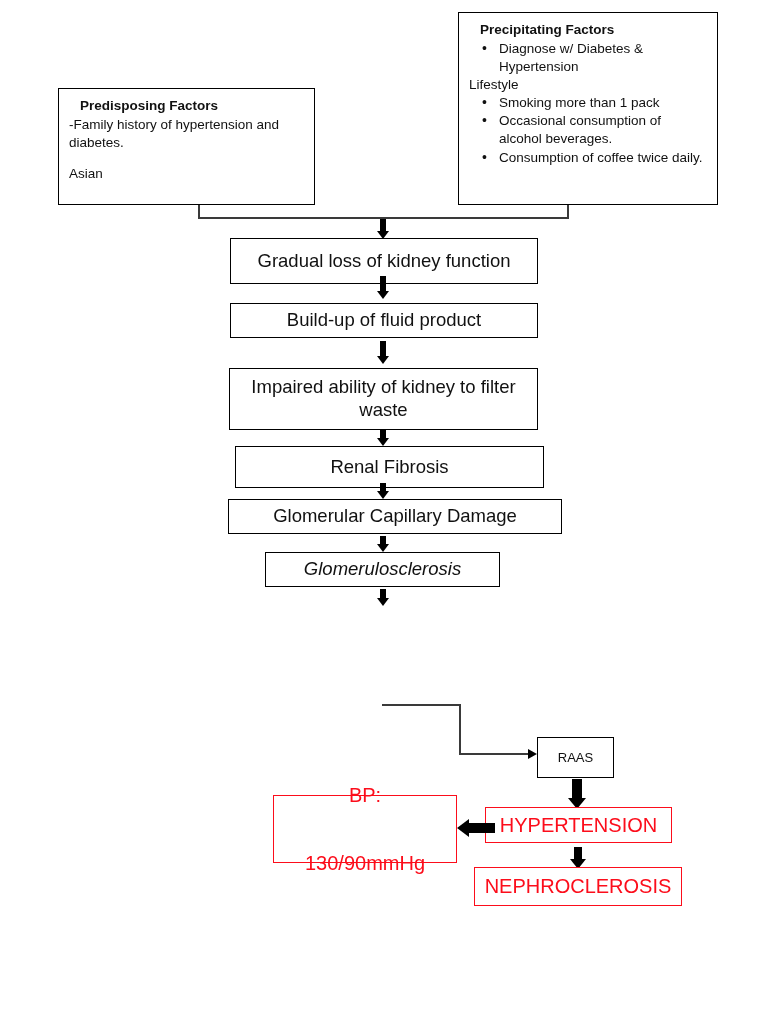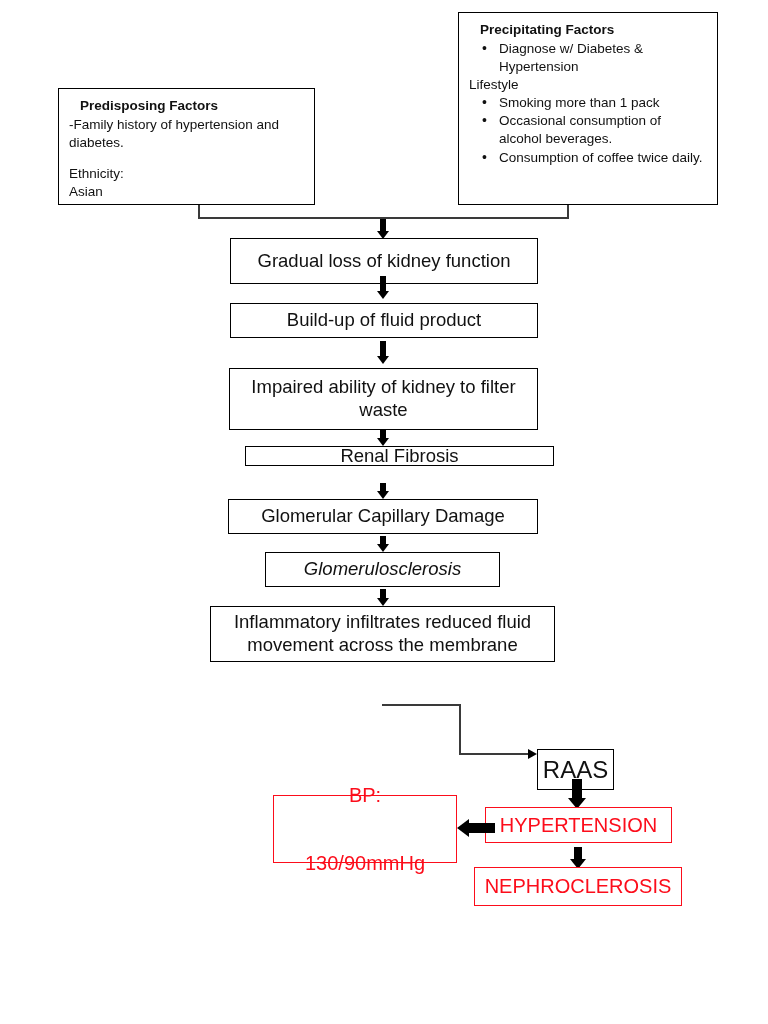--- a/index.html
+++ b/index.html
@@ -146,21 +146,20 @@
 </style>
 </head>
 <body>
 
 <div id="canvas">
 
   <div class="factbox" style="left:58px; top:88px; width:257px; height:117px;">
     <p class="ftitle">Predisposing Factors</p>
     <p>-Family history of hypertension and diabetes.</p>
     <div class="blank"></div>
-    <p>Ethnicity:</p>
     <p>Asian</p>
   </div>
 
   <div class="factbox" style="left:458px; top:12px; width:260px; height:193px;">
     <p class="ftitle">Precipitating Factors</p>
     <ul>
       <li>Diagnose w/ Diabetes &amp; Hypertension</li>
     </ul>
     <p>Lifestyle</p>
     <ul>
@@ -193,49 +192,48 @@
     <div class="head" style="top:15px;"></div>
   </div>
 
   <div class="node" style="left:229px; top:368px; width:309px; height:62px;">Impaired ability of kidney to filter waste</div>
 
   <div class="arrow-down" style="left:383px; top:430px;">
     <div class="shaft" style="height:8px;"></div>
     <div class="head" style="top:8px;"></div>
   </div>
 
-  <div class="node" style="left:245px; top:446px; width:309px; height:20px;">Renal Fibrosis</div>
+  <div class="node" style="left:235px; top:446px; width:309px; height:42px;">Renal Fibrosis</div>
 
   <div class="arrow-down" style="left:383px; top:483px;">
     <div class="shaft" style="height:8px;"></div>
     <div class="head" style="top:8px;"></div>
   </div>
 
-  <div class="node" style="left:228px; top:499px; width:310px; height:35px;">Glomerular Capillary Damage</div>
+  <div class="node" style="left:228px; top:499px; width:334px; height:35px;">Glomerular Capillary Damage</div>
 
   <div class="arrow-down" style="left:383px; top:536px;">
     <div class="shaft" style="height:8px;"></div>
     <div class="head" style="top:8px;"></div>
   </div>
 
   <div class="node" style="left:265px; top:552px; width:235px; height:35px;font-style:italic;">Glomerulosclerosis</div>
 
   <div class="arrow-down" style="left:383px; top:589px;">
     <div class="shaft" style="height:9px;"></div>
     <div class="head" style="top:9px;"></div>
   </div>
 
-  <div class="node" style="left:210px; top:606px; width:345px; height:56px;">Inflammatory infiltrates reduced fluid movement across the membrane</div>
 
   <div class="hline" style="left:382px; top:704px; width:79px;"></div>
   <div class="vline" style="left:459px; top:704px; height:50px;"></div>
   <div class="hline" style="left:459px; top:753px; width:70px;"></div>
   <div class="thin-head-right" style="left:528px; top:749px;"></div>
 
-  <div class="node" style="left:537px; top:737px; width:77px; height:41px; font-size:24px;margin-top:12px;">RAAS</div>
+  <div class="node" style="left:537px; top:737px; width:77px; height:41px; font-size:13px;">RAAS</div>
 
   <div class="arrow-down" style="left:577px; top:779px;">
     <div class="shaft" style="height:19px; left:-5px; width:10px;"></div>
     <div class="head" style="top:19px; left:-9px; border-left-width:9px; border-right-width:9px; border-top-width:11px;"></div>
   </div>
 
   <div class="node red red-big" style="left:485px; top:807px; width:187px; height:36px;">HYPERTENSION</div>
 
   <div class="arrow-left" style="left:457px; top:828px;">
     <div class="shaft" style="width:28px; left:10px;"></div>

